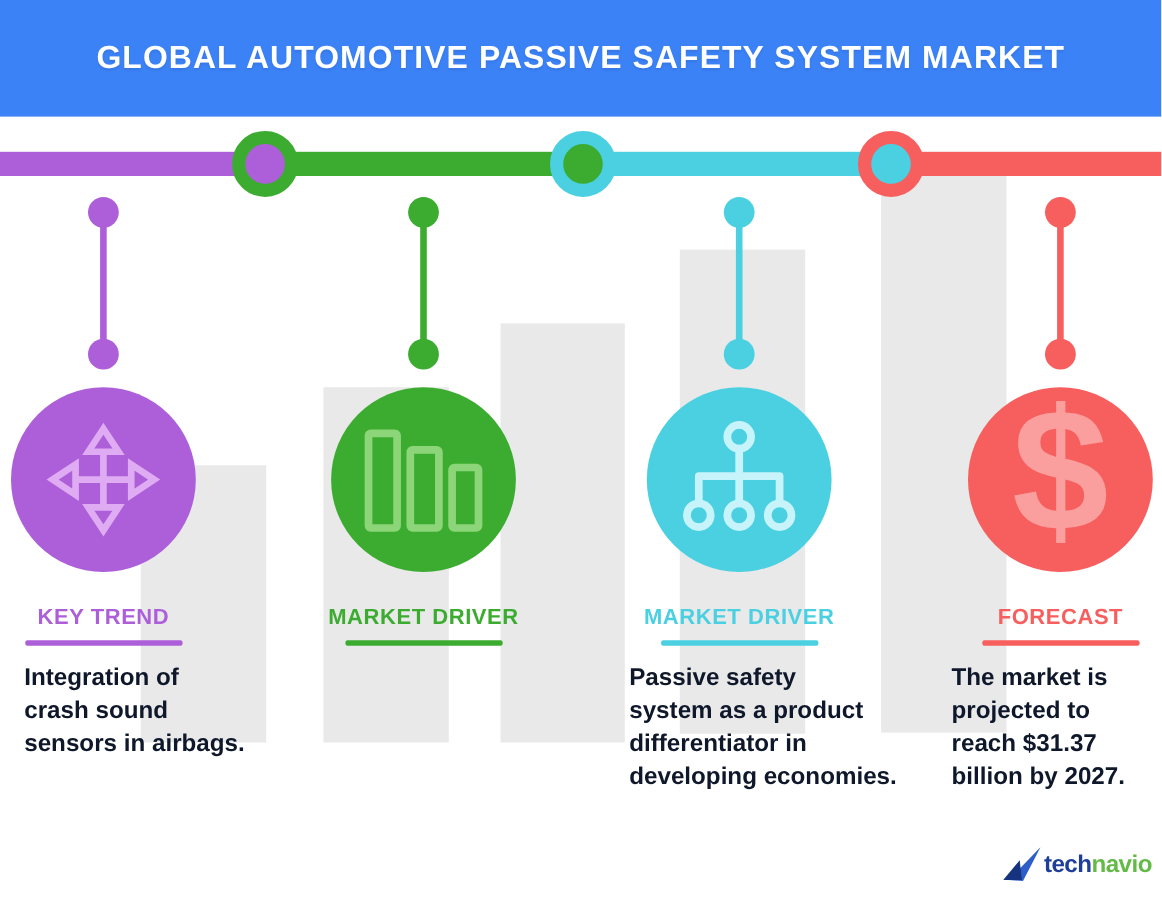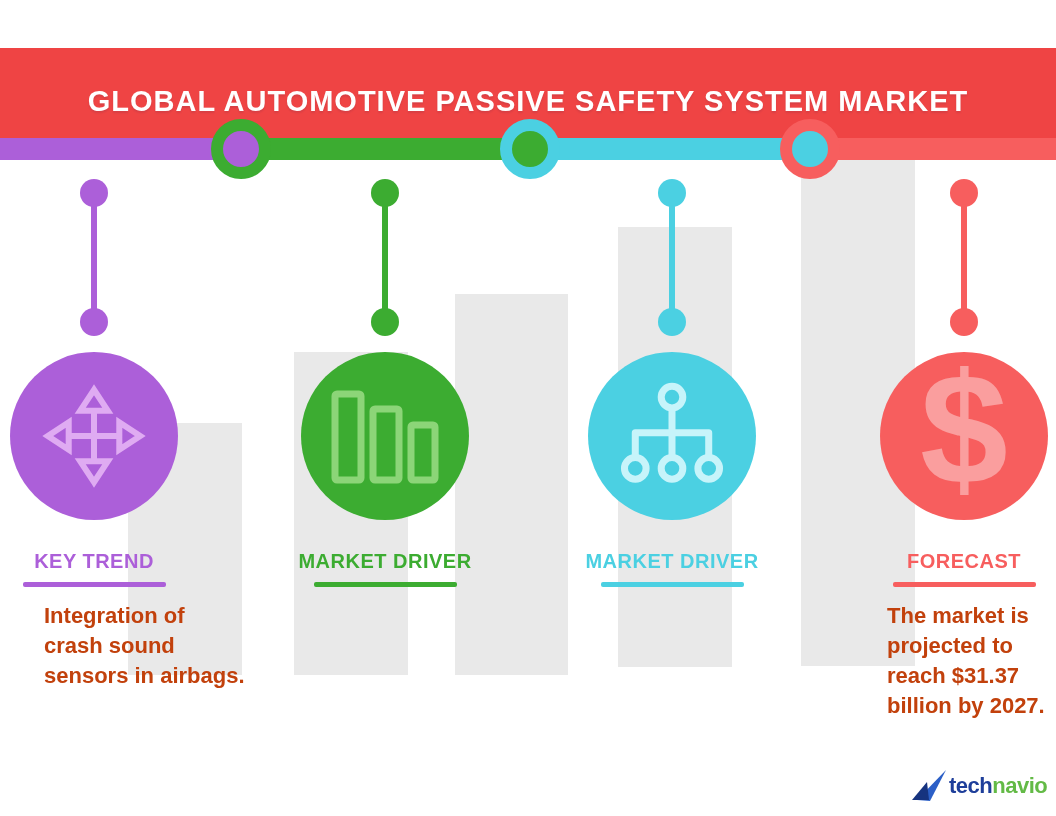--- a/index.html
+++ b/index.html
@@ -1,22 +1,22 @@
 <!DOCTYPE html>
 <html><head>
 <meta charset="utf-8">
 <style>
   html,body{margin:0;padding:0;background:#ffffff;}
   #canvas{
     position:relative;width:1056px;height:816px;overflow:hidden;
     background:#ffffff;font-family:"Liberation Sans",sans-serif;
   }
   
-  .banner{position:absolute;left:0;top:0;width:1056px;height:106px;background:#ef4444;
-          display:flex;align-items:center;justify-content:center;margin-top:48px;}
+  .banner{position:absolute;left:0;top:0;width:1056px;height:106px;background:#3b82f6;
+          display:flex;align-items:center;justify-content:center;}
   .banner-title{color:#ffffff;font-size:29px;font-weight:bold;letter-spacing:1px;
                 text-shadow:0 2px 2px rgba(0,30,80,0.10);white-space:nowrap;}
   
   .bgbar{position:absolute;background:#E9E9E9;z-index:1;}
   #bgbar1{left:128px;top:423px;width:114px;height:252px;}
   #bgbar2{left:294px;top:352px;width:114px;height:323px;}
   #bgbar3{left:455px;top:294px;width:113px;height:381px;}
   #bgbar4{left:618px;top:227px;width:114px;height:440px;}
   #bgbar5{left:801px;top:157px;width:114px;height:509px;}
   
@@ -43,21 +43,21 @@
              left:calc(var(--cx) - 3px);z-index:3;}
   .big-circle{position:absolute;top:352px;width:168px;height:168px;border-radius:50%;
               background:var(--c);left:calc(var(--cx) - 84px);z-index:4;
               display:flex;align-items:center;justify-content:center;}
   .item-label{position:absolute;top:550px;width:260px;left:calc(var(--cx) - 130px);
               text-align:center;font-size:20px;font-weight:bold;letter-spacing:0.5px;
               color:var(--c);z-index:5;white-space:nowrap;}
   .item-underline{position:absolute;top:582px;height:5px;width:143px;border-radius:2px;
                   left:calc(var(--cx) - 71px);background:var(--c);z-index:5;}
   .item-desc{position:absolute;top:601px;left:var(--descLeft);font-size:22px;
-             font-weight:bold;line-height:30px;color:#c2410c;white-space:pre-line;z-index:5;margin-left:22px;}
+             font-weight:bold;line-height:30px;color:#0f172a;white-space:pre-line;z-index:5;}
   
   .icon-svg{display:block;}
   .dollar-glyph{font-size:158px;font-weight:bold;color:#FA9E9E;line-height:1;
                 transform:translateY(-8px);font-family:"Liberation Sans",sans-serif;}
   
   .logo{position:absolute;left:912px;top:770px;display:flex;align-items:center;z-index:5;justify-content:space-between;}
   .logo-mark{margin-right:3px;}
   .logo-text{font-size:22px;font-weight:bold;letter-spacing:-0.5px;white-space:nowrap;}
   .logo-part1{color:#1E3E9A;}
   .logo-part2{color:#63BA46;}
@@ -126,20 +126,24 @@
       <line x1="50" y1="24" x2="50" y2="47"></line>
       <polyline points="16,70 16,47 84,47 84,70"></polyline>
       <line x1="50" y1="47" x2="50" y2="70"></line>
       <circle cx="16" cy="80" r="10"></circle>
       <circle cx="50" cy="80" r="10"></circle>
       <circle cx="84" cy="80" r="10"></circle>
     </svg>
   </div>
   <div class="item-label col3">MARKET DRIVER</div>
   <div class="item-underline col3"></div>
+  <div class="item-desc col3">Passive safety
+system as a product
+differentiator in
+developing economies.</div>
 
   <div class="conn-dot top col4"></div>
   <div class="conn-line col4"></div>
   <div class="conn-dot bottom col4"></div>
   <div class="big-circle col4">
     <div class="dollar-glyph">$</div>
   </div>
   <div class="item-label col4">FORECAST</div>
   <div class="item-underline col4"></div>
   <div class="item-desc col4">The market is

